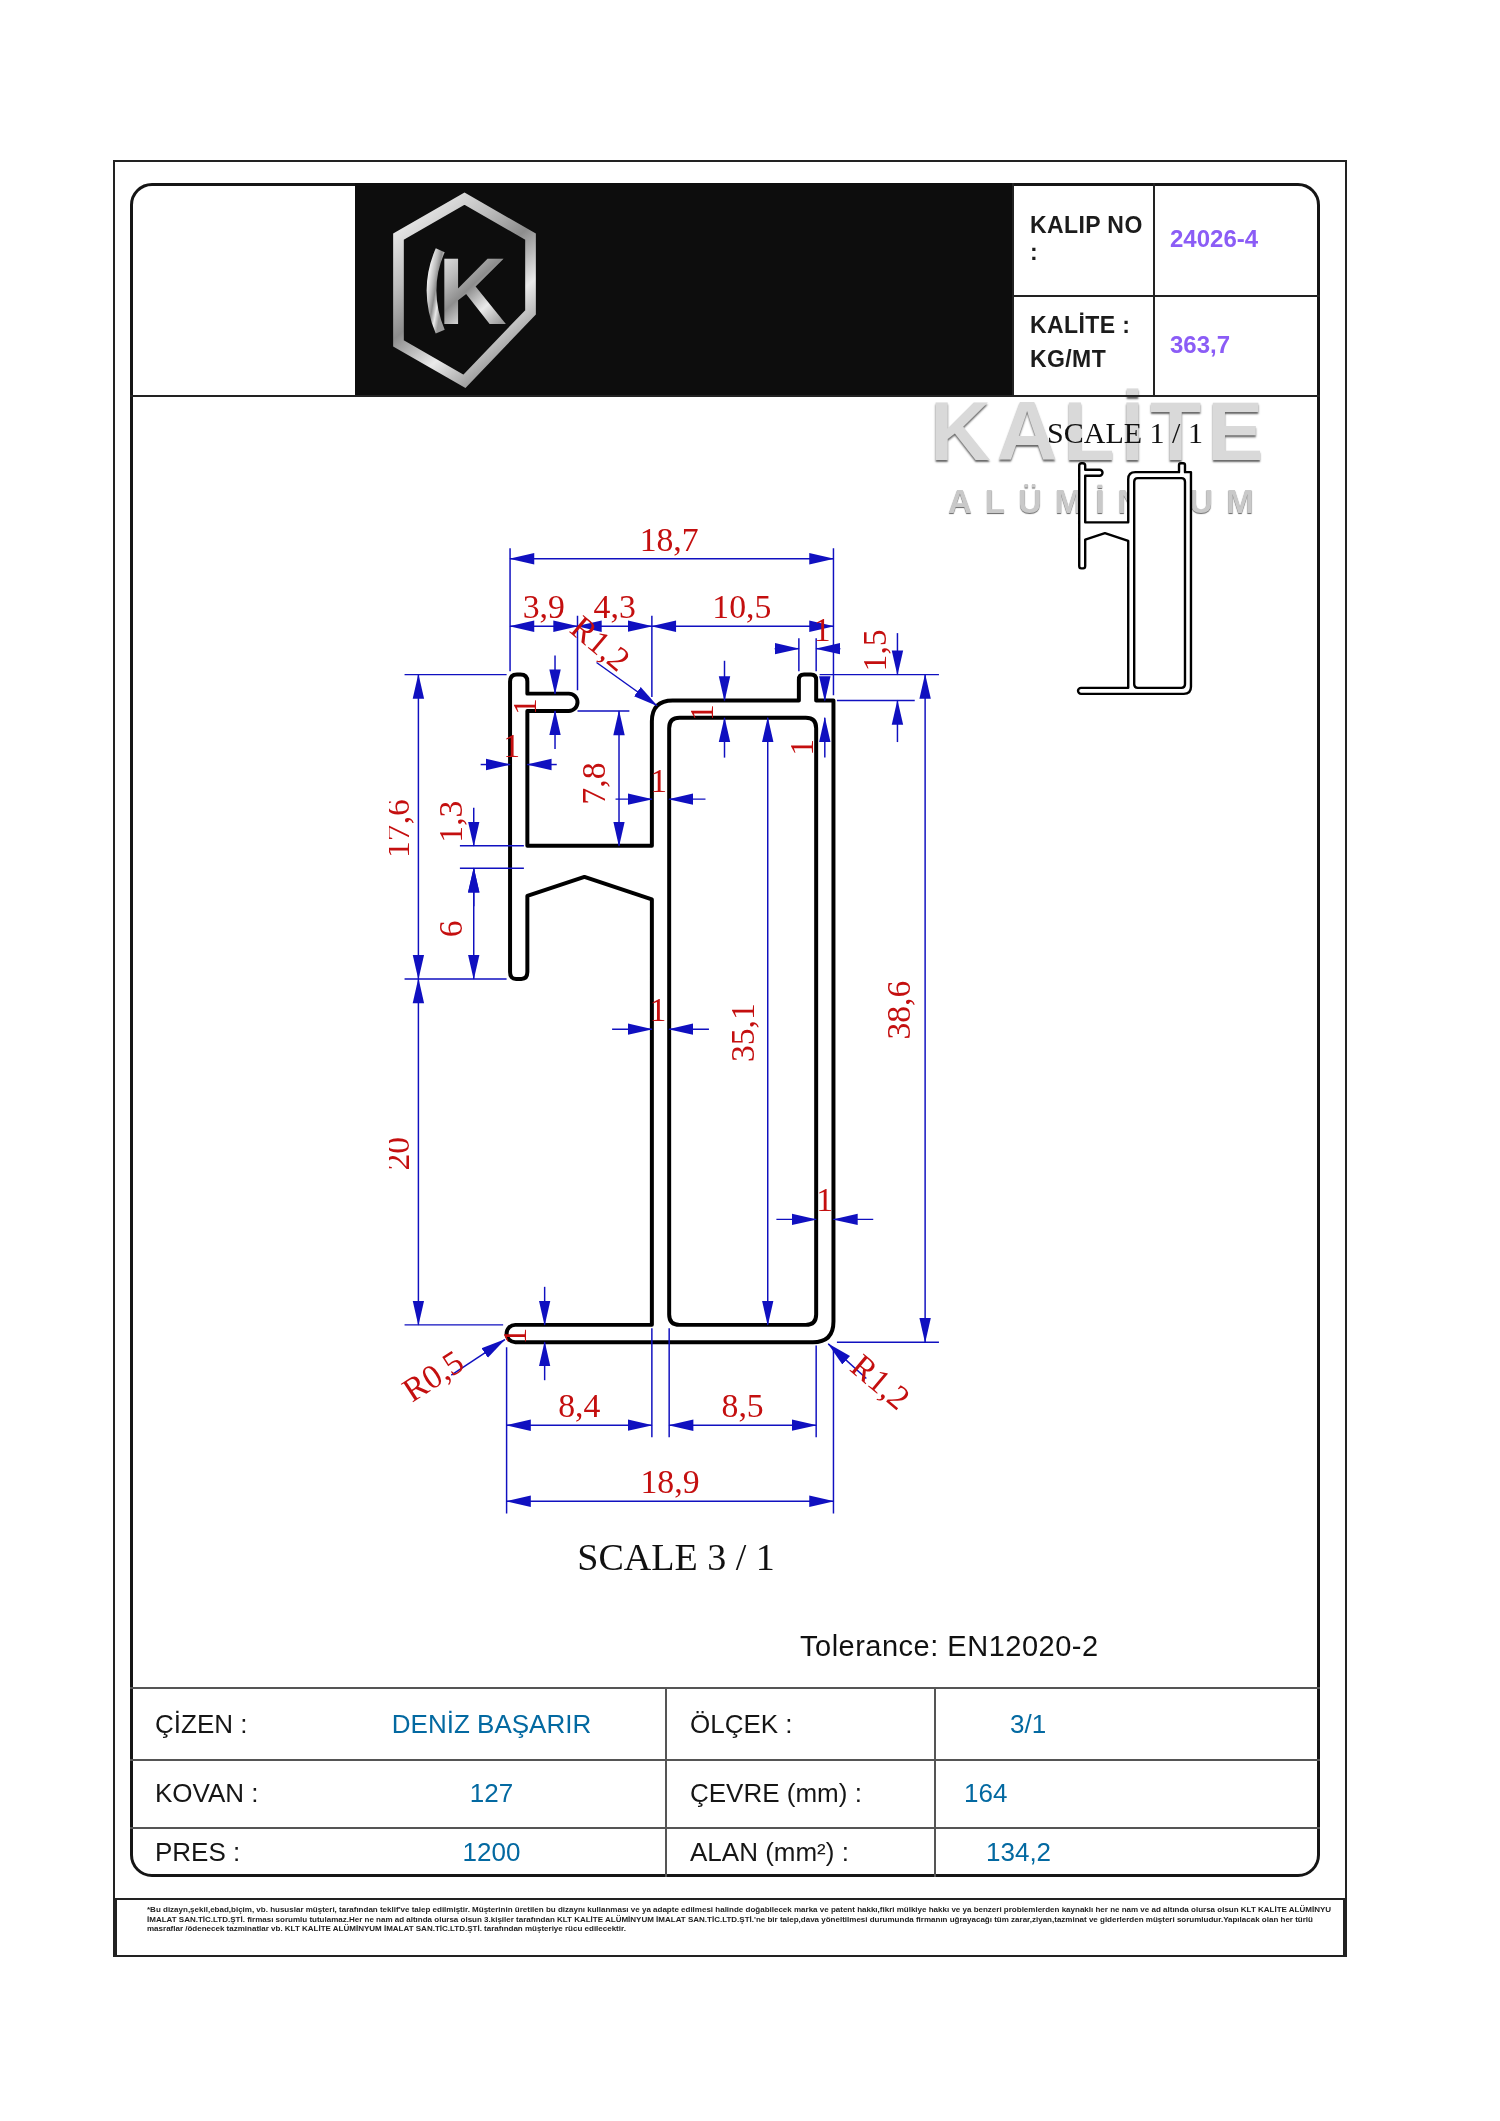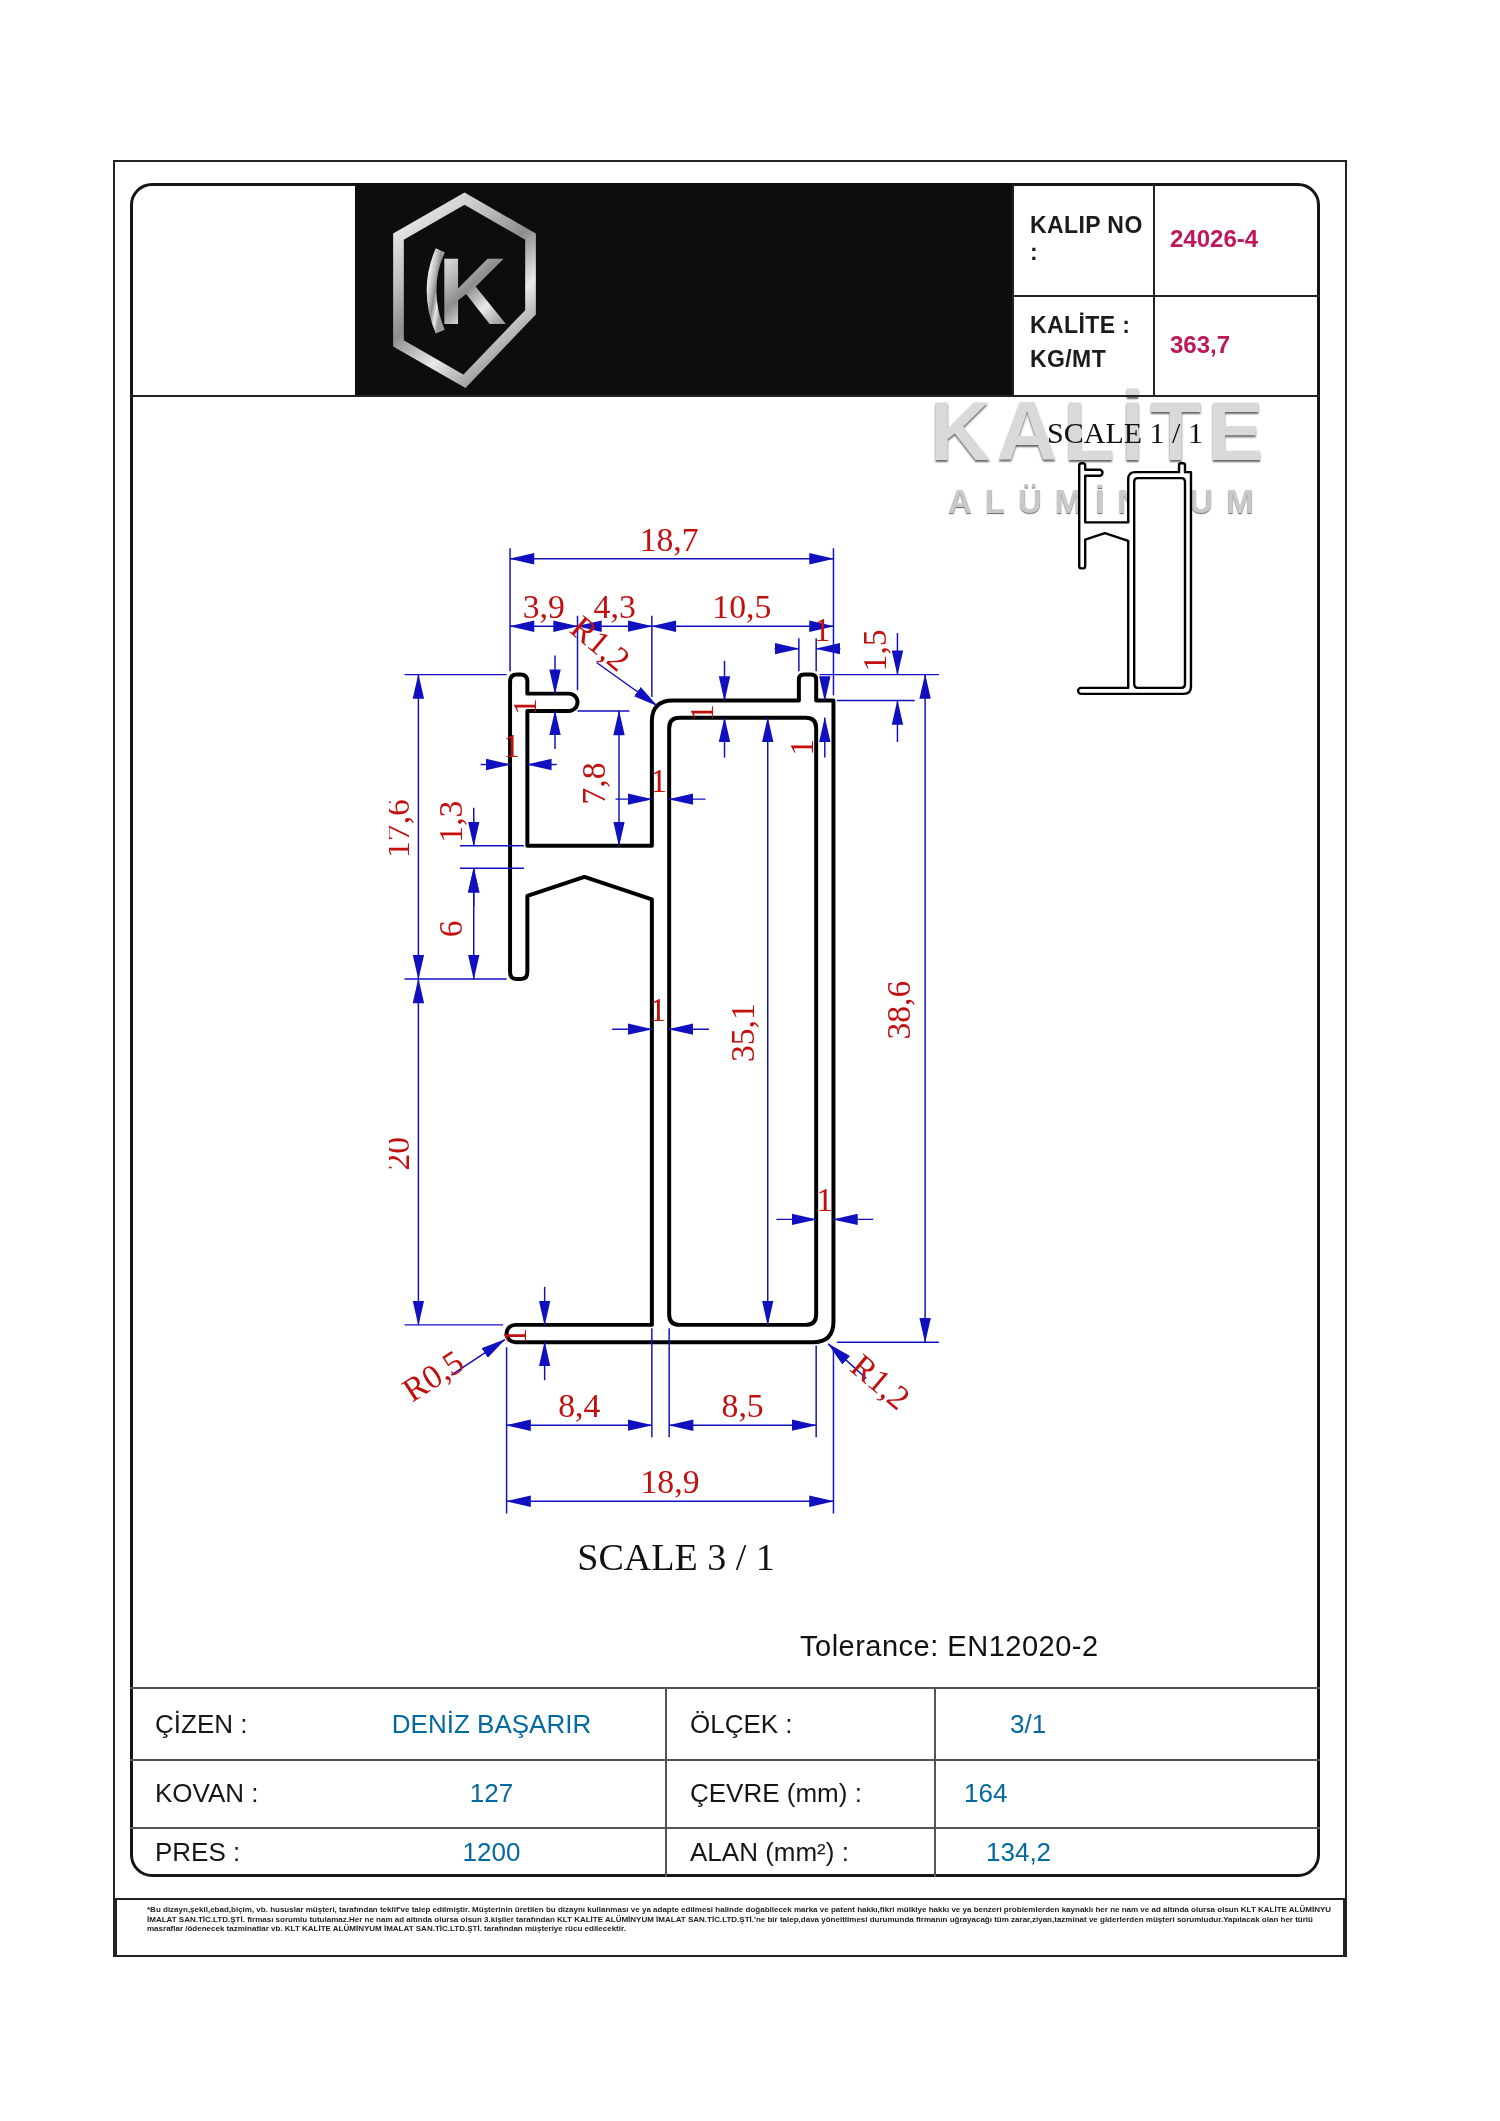--- a/index.html
+++ b/index.html
@@ -13,21 +13,21 @@
   .vline{background:#222;width:2px;}
   .gline{background:#555;}
   
   #logo-box{left:355px;top:183px;width:657px;height:212px;background:#0d0d0d;}
   #brand-main{left:575px;top:200px;width:430px;font-size:84px;font-weight:bold;letter-spacing:6px;
       color:#d9d9d9;text-shadow:0 2px 2px rgba(0,0,0,.6),0 -1px 0 rgba(255,255,255,.25);}
   #brand-sub{left:593px;top:300px;width:420px;font-size:33px;font-weight:bold;letter-spacing:13px;
       color:#c9c9c9;text-shadow:0 1px 1px rgba(0,0,0,.6);}
   
   .info-label{font-size:23px;font-weight:600;letter-spacing:.4px;color:#1c1c1c;}
-  .info-value{font-size:24px;font-weight:600;color:#be185d;}
+  .info-value{font-size:24px;font-weight:600;color:#8b5cf6;}
   .cell{display:flex;align-items:center;box-sizing:border-box;}
   
   .scale-label{font-family:Liberation Serif, serif;font-size:30px;color:#111;text-align:center;}
   
   #tolerance{left:800px;top:1630px;width:500px;text-align:left;font-size:29px;font-weight:400;letter-spacing:.5px;}
   
   .spec-label{font-size:26px;color:#161616;}
   .spec-value{font-size:26px;color:#0369a1;}
   
   #footer-box{left:115px;top:1898px;width:1230px;height:59px;border:2px solid #222;box-sizing:border-box;

